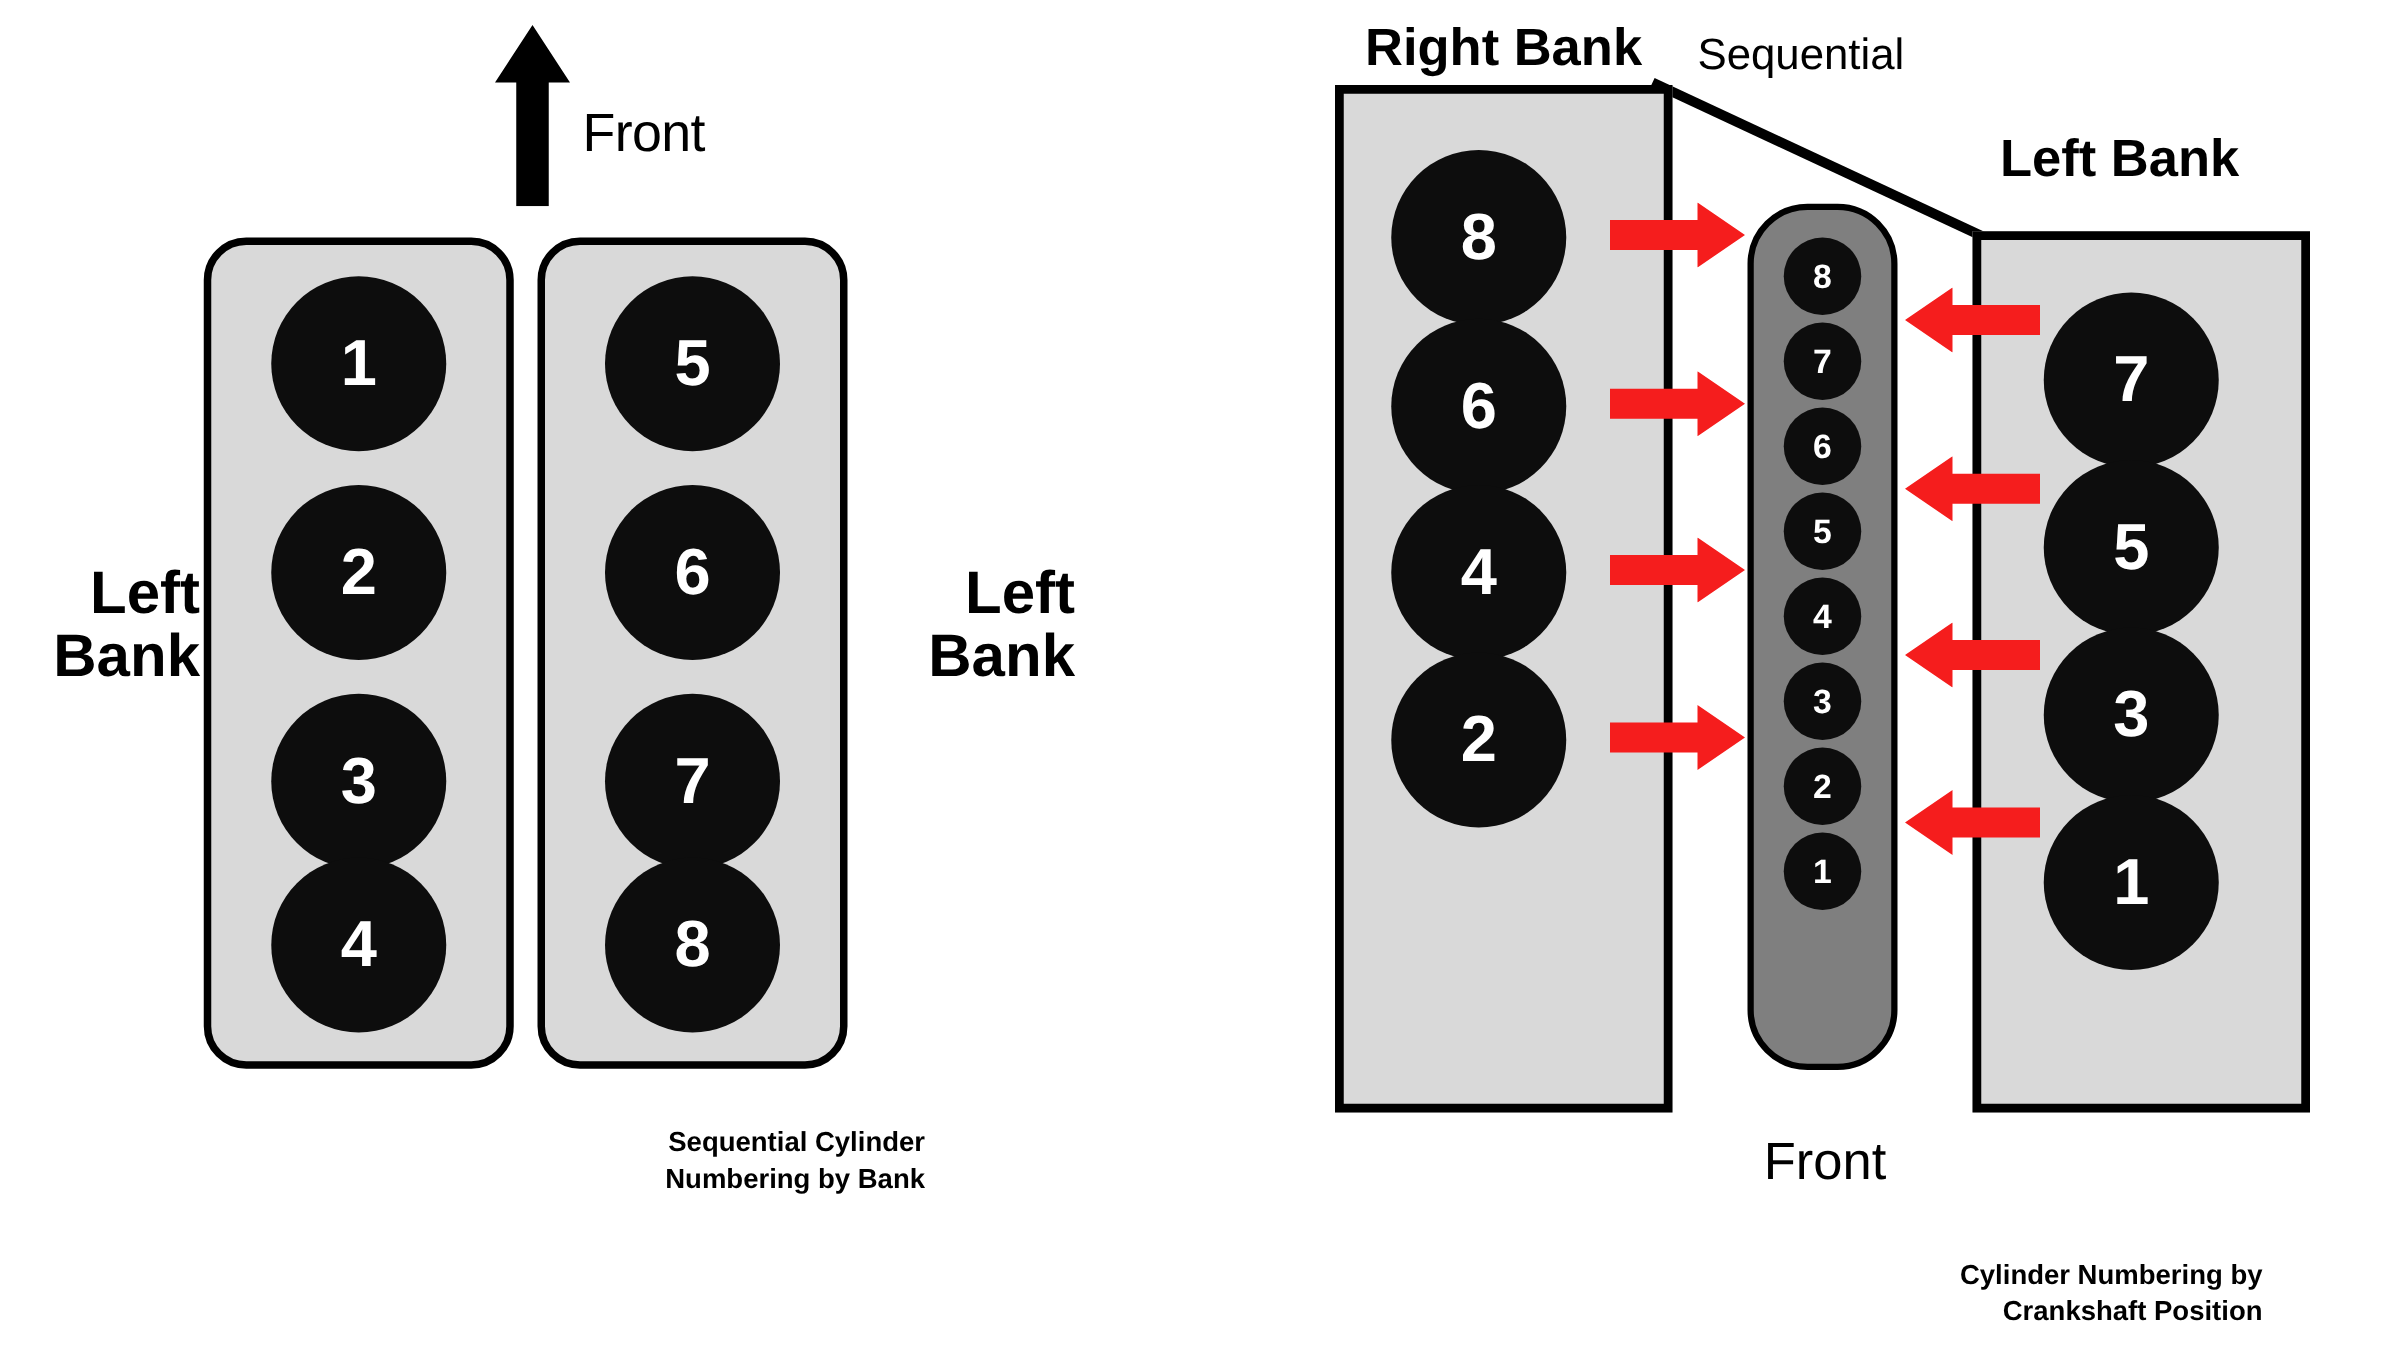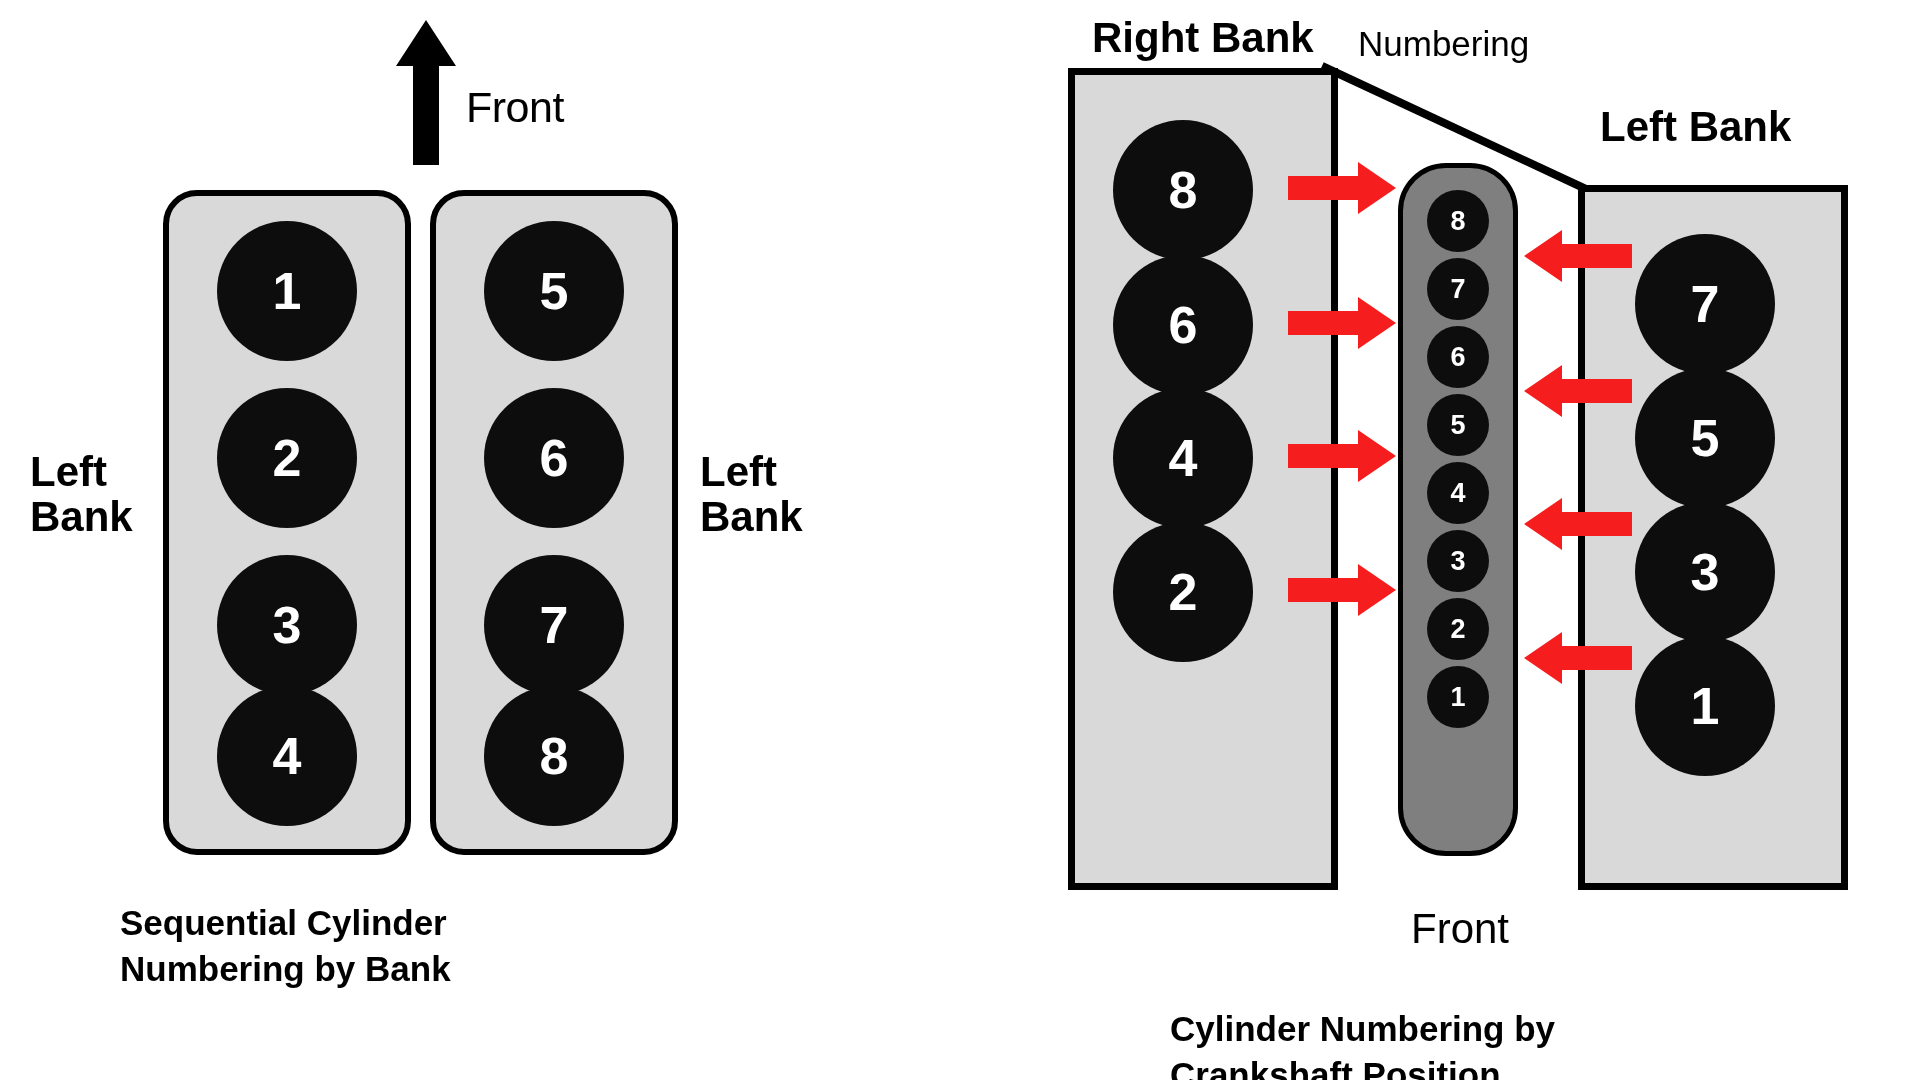--- a/index.html
+++ b/index.html
@@ -73,33 +73,33 @@
     display: flex;
     align-items: center;
     justify-content: center;
     font-weight: 700;
     line-height: 1;
   }
   .cyl-lg { width: 140px; height: 140px; font-size: 52px; }
 
   .side-label {
     position: absolute;
-    font-size: 42px;
+    font-size: 48px;
     font-weight: 700;
     line-height: 1.06;
-    text-align: left;
+    text-align: right;
     white-space: pre-line;
   }
   #left-side-label  { left: 30px;  top: 450px; width: 130px; }
   #right-side-label { left: 700px; top: 450px; width: 160px; }
 
   .caption {
     position: absolute;
-    text-align: left;
-    font-size: 35px;
+    text-align: right;
+    font-size: 22px;
     font-weight: 700;
     line-height: 1.30;
     white-space: pre-line;
   }
   #left-caption { left: 120px; top: 900px; width: 620px; }
 
   
   #right-diagram {
     position: absolute;
     left: 1040px;
@@ -197,21 +197,21 @@
     <div class="side-label" id="right-side-label">Left
 Bank</div>
 
     <div class="caption" id="left-caption">Sequential Cylinder
 Numbering by Bank</div>
   </div>
 
   <div id="right-diagram">
 
     <div class="rd-label" id="rb-label">Right Bank</div>
-    <div class="rd-label" id="crank-label">Numbering</div>
+    <div class="rd-label" id="crank-label">Sequential</div>
     <div class="rd-label" id="lb-label">Left Bank</div>
 
     <div class="diag-line">
       <svg width="285" height="150" viewBox="0 0 285 150" xmlns="http://www.w3.org/2000/svg">
         <line x1="2" y1="8" x2="268" y2="132" stroke="#000000" stroke-width="8"></line>
       </svg>
     </div>
 
     <div class="rect-bank" id="rb-box">
       <div class="cyl rb-cyl abs" style="left:38px; top:45px;">8</div>

